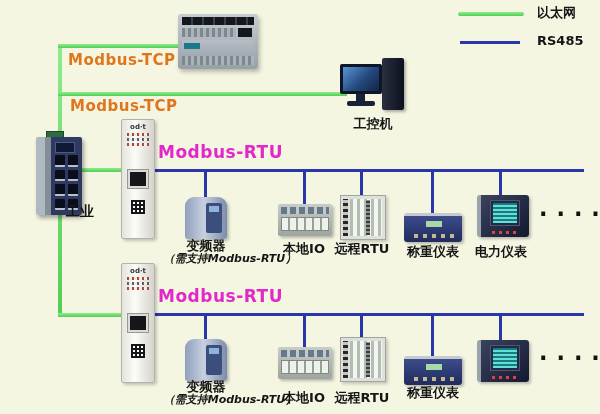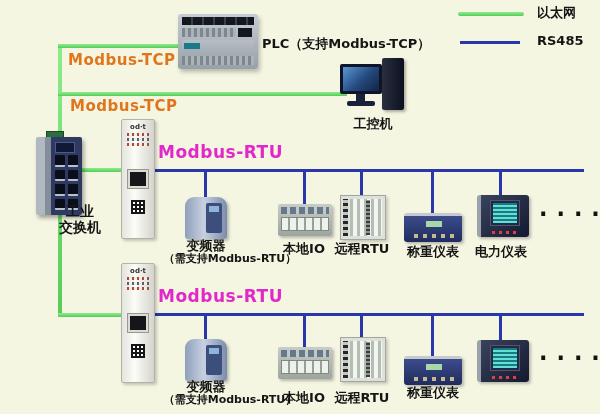--- a/index.html
+++ b/index.html
@@ -9,21 +9,21 @@
     background:#f5f6e2;
     font-family:"DejaVu Sans","Liberation Sans",sans-serif;
   }
   .ln{position:absolute;z-index:1;}
   .ln.green{background:linear-gradient(#8dec8d,#55cc55);}
   .ln.blue{background:#2936ac;}
   .lbl{position:absolute;z-index:3;font-weight:bold;color:#151515;font-size:13px;white-space:nowrap;line-height:1.15;}
   .lbl.center{text-align:center;}
   .lbl-tcp{color:#e0761c;font-size:15px;letter-spacing:.5px;}
   .lbl-rtu{color:#e228c8;font-size:17px;letter-spacing:.5px;}
-  .lbl-sub{font-size:11px;}
+  .lbl-sub{font-size:11px;font-style:italic;}
   .dots{position:absolute;z-index:3;font-weight:bold;font-size:24px;letter-spacing:3px;color:#111;font-family:"DejaVu Sans Mono","Liberation Mono",monospace;line-height:1;}
   .dev{position:absolute;z-index:2;}
 
   
   .dev-plc{width:80px;height:55px;background:linear-gradient(#c6ccd2,#98a0a8);border-radius:3px;box-shadow:2px 3px 4px rgba(0,0,0,.25);}
   .plc-topstrip{position:absolute;left:4px;top:3px;right:4px;height:8px;background:repeating-linear-gradient(90deg,#14181e 0 9px,#3a4048 9px 11px);}
   .plc-row{position:absolute;height:9px;background:repeating-linear-gradient(90deg,#7e868e 0 3px,#aab2ba 3px 6px);}
   .plc-r1{left:4px;right:22px;top:14px;}
   .plc-r2{left:4px;right:4px;bottom:4px;}
   .plc-blk{position:absolute;right:6px;top:14px;width:14px;height:9px;background:#14181e;}
@@ -117,21 +117,20 @@
   <div class="lbl lbl-rtu" style="left:158px;top:287px;">Modbus-RTU</div>
 
   <div class="dev dev-plc" style="left:178px;top:14px;">
     <div class="plc-topstrip"></div>
     <div class="plc-row plc-r1"></div>
     <div class="plc-blk"></div>
     <div class="plc-mid"></div>
     <div class="plc-chip"></div>
     <div class="plc-row plc-r2"></div>
   </div>
-  <div class="lbl" style="left:262px;top:37px;">PLC（支持Modbus-TCP）</div>
 
   <div class="dev dev-pc" style="left:340px;top:58px;">
     <div class="pc-tower"></div>
     <div class="pc-monitor">
       <div class="pc-screen"></div>
     </div>
     <div class="pc-stand"></div>
     <div class="pc-base"></div>
   </div>
   <div class="lbl center" style="left:342px;top:117px;width:62px;">工控机</div>
@@ -145,21 +144,20 @@
       <div class="sw-port"></div>
       <div class="sw-port"></div>
       <div class="sw-port"></div>
       <div class="sw-port"></div>
       <div class="sw-port"></div>
       <div class="sw-port"></div>
       <div class="sw-port"></div>
     </div>
   </div>
   <div class="lbl center" style="left:50px;top:203px;width:60px;font-size:14px;">工业</div>
-  <div class="lbl center" style="left:44px;top:219px;width:72px;font-size:14px;">交换机</div>
 
   <div class="dev dev-gw" style="left:121px;top:119px;">
     <div class="gw-title">od·t</div>
     <div class="gw-ledrow"></div>
     <div class="gw-ledrow dark"></div>
     <div class="gw-ledrow"></div>
     <div class="gw-port"></div>
     <div class="gw-qr"></div>
   </div>
 

